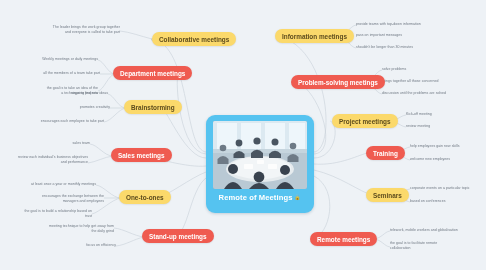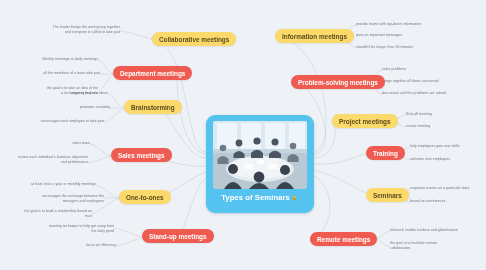--- a/index.html
+++ b/index.html
@@ -228,21 +228,21 @@
         </g>
 
         <g fill="#ffffff" opacity="0.85">
           <rect x="31" y="43" width="9" height="5" rx="0.8"></rect>
           <rect x="55" y="43" width="9" height="5" rx="0.8"></rect>
           <rect x="44" y="39" width="7" height="4" rx="0.8"></rect>
         </g>
       </svg>
     </div>
     <div class="center-label">
-      <span>Types of Seminars</span><span class="lock">🔒</span>
+      <span>Remote of Meetings</span><span class="lock">🔒</span>
     </div>
   </div>
 
   <div class="pill yellow" style="left:152px;top:32px;">
     <span>Collaborative meetings</span>
   </div>
 
   <div class="pill red" style="left:113px;top:66px;">
     <span>Department meetings</span>
   </div>

